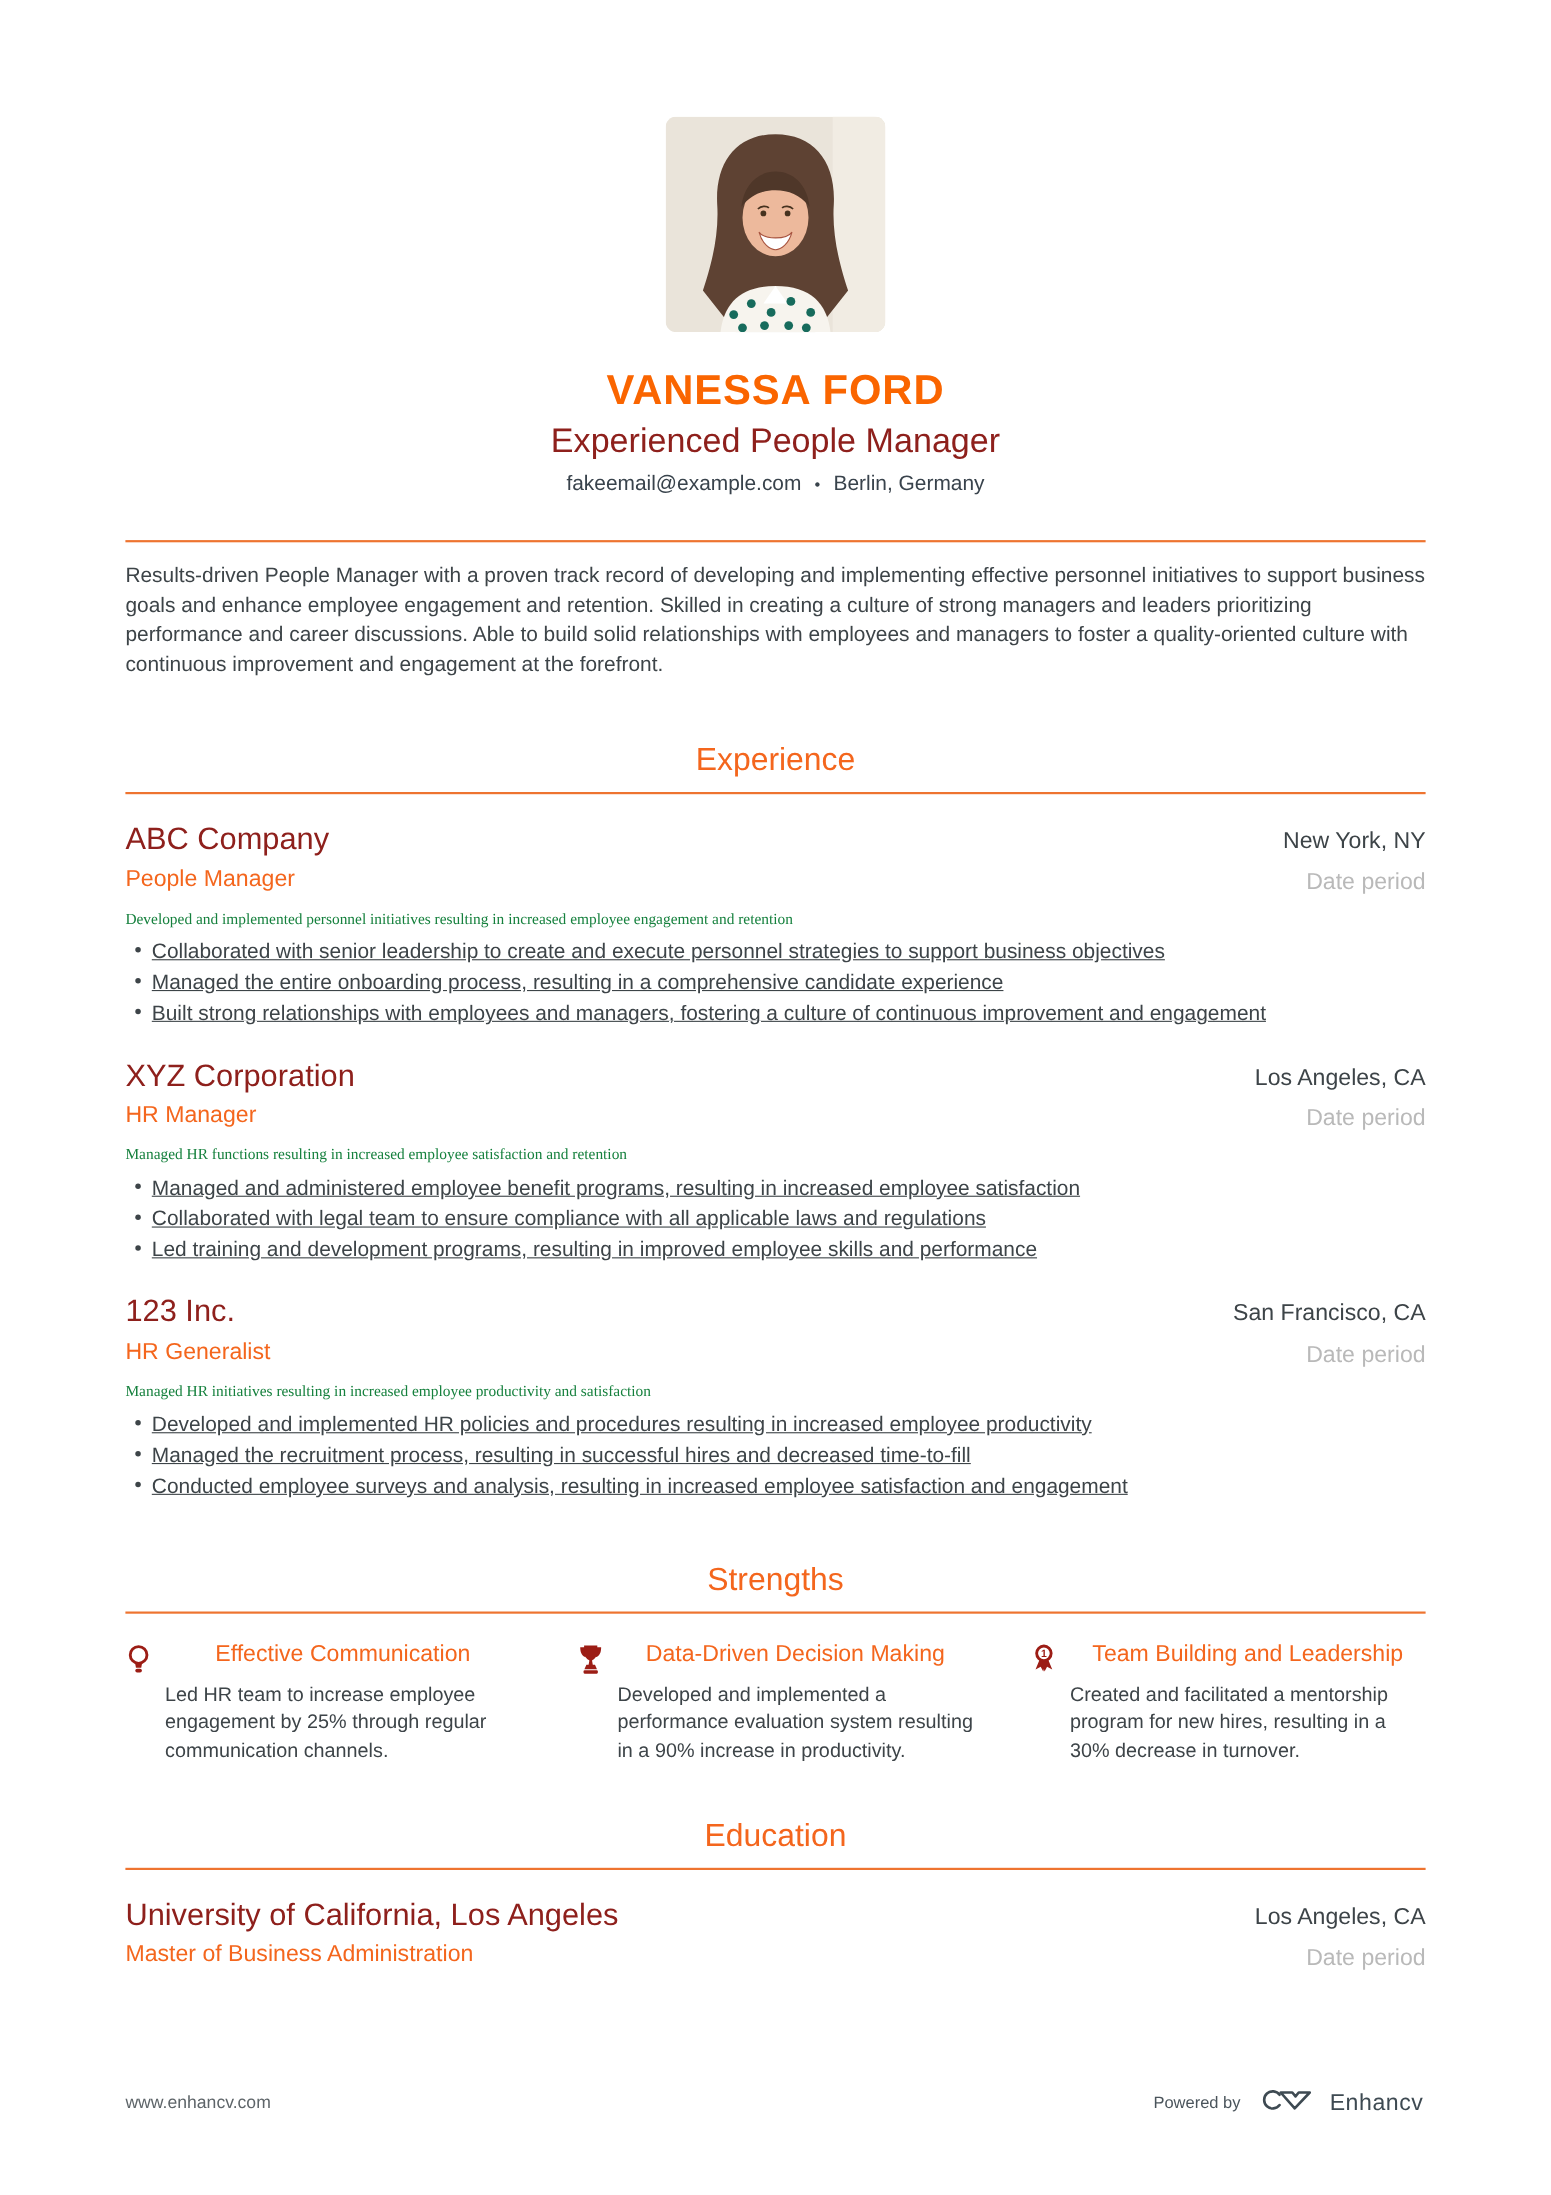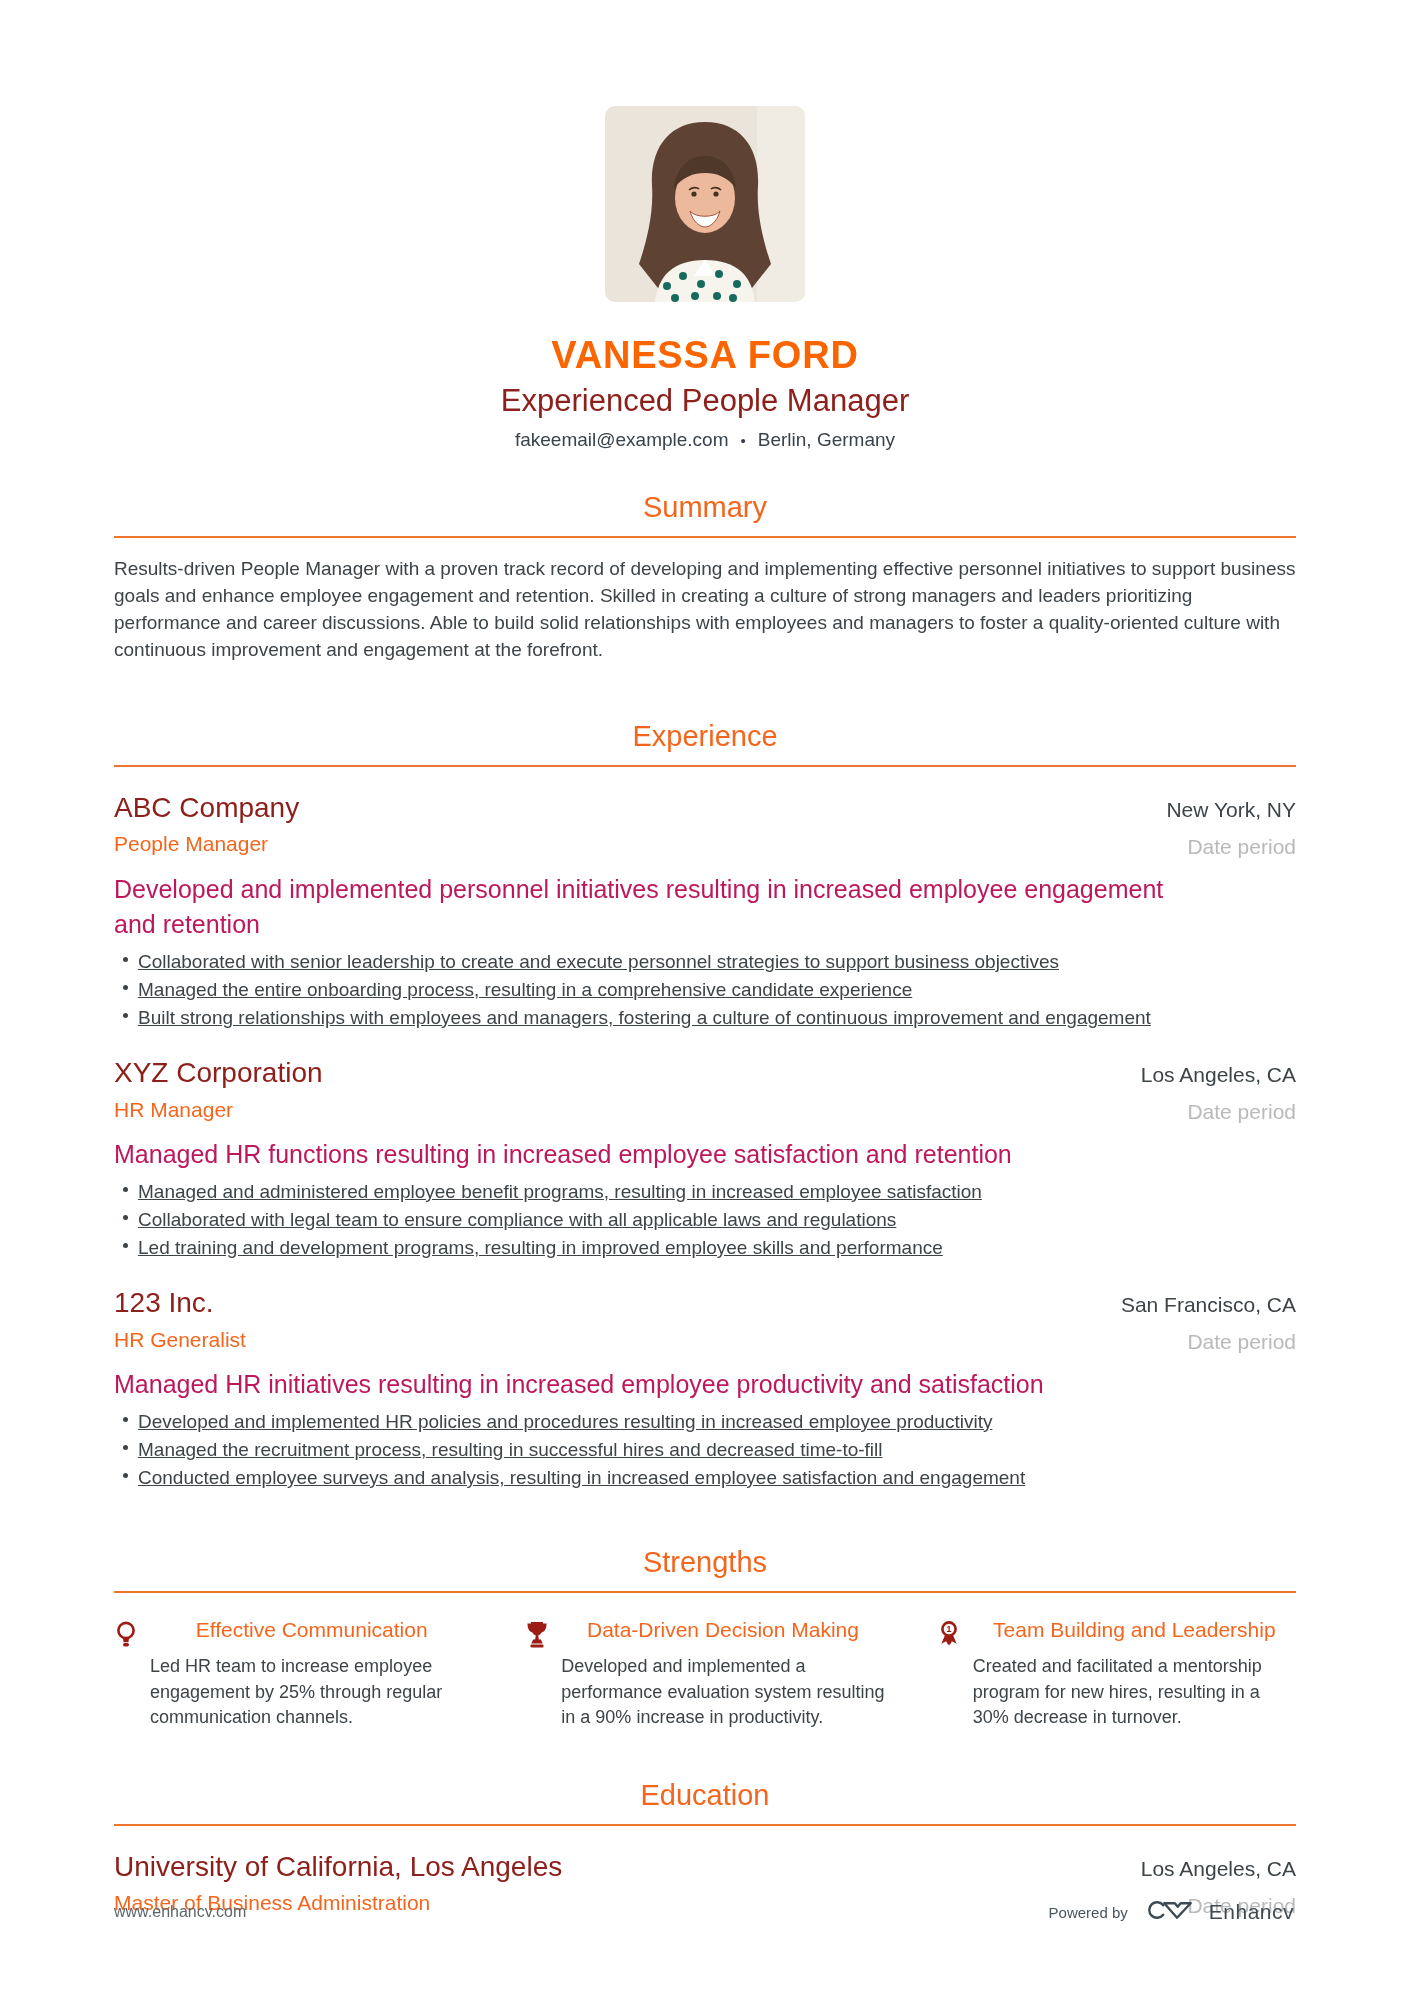--- a/index.html
+++ b/index.html
@@ -63,21 +63,21 @@
     line-height: 1.42;
     color: #3D4448;
   }
 
   
   .entry { display: flex; justify-content: space-between; margin-top: 24px; }
   .entry-left { flex: 1 1 auto; }
   .entry-right { text-align: right; white-space: nowrap; padding-top: 5px; }
   .company { font-size: 28px; font-weight: 400; color: #8E201C; line-height: 1.2; }
   .role { font-size: 21px; color: #F4661D; margin-top: 7px; line-height: 1.2; }
-  .entry-desc { font-size: 25px; color: #be185d; margin-top: 15px; line-height: 1.4; }
+  .entry-desc { font-size: 14px; color: #15803d; margin-top: 15px; line-height: 1.4; font-family: Liberation Serif, serif; }
   .entry-loc { font-size: 21px; color: #3D4448; line-height: 1.3; }
   .entry-date { font-size: 21px; color: #B9B9B9; margin-top: 10px; line-height: 1.3; }
   .bullets { list-style: none; margin: 6px 0 0 0; padding: 0; }
   .bullets li {
     position: relative;
     padding-left: 24px;
     font-size: 19px;
     line-height: 1.48;
     color: #3D4448;
     text-decoration: underline;
@@ -164,21 +164,20 @@
     <div class="name">VANESSA FORD</div>
     <div class="headline">Experienced People Manager</div>
     <div class="contact">
       <span>fakeemail@example.com</span>
       <span class="dot-sep">•</span>
       <span>Berlin, Germany</span>
     </div>
   </div>
 
   <div class="section" style="margin-top:40px">
-    <div class="section-heading">Summary</div>
     <div class="rule"></div>
     <p class="summary-text">Results-driven People Manager with a proven track record of developing and implementing effective personnel initiatives to support business goals and enhance employee engagement and retention. Skilled in creating a culture of strong managers and leaders prioritizing performance and career discussions. Able to build solid relationships with employees and managers to foster a quality-oriented culture with continuous improvement and engagement at the forefront.</p>
   </div>
 
   <div class="section">
     <div class="section-heading">Experience</div>
     <div class="rule"></div>
 
     <div class="entry">
       <div class="entry-left">

